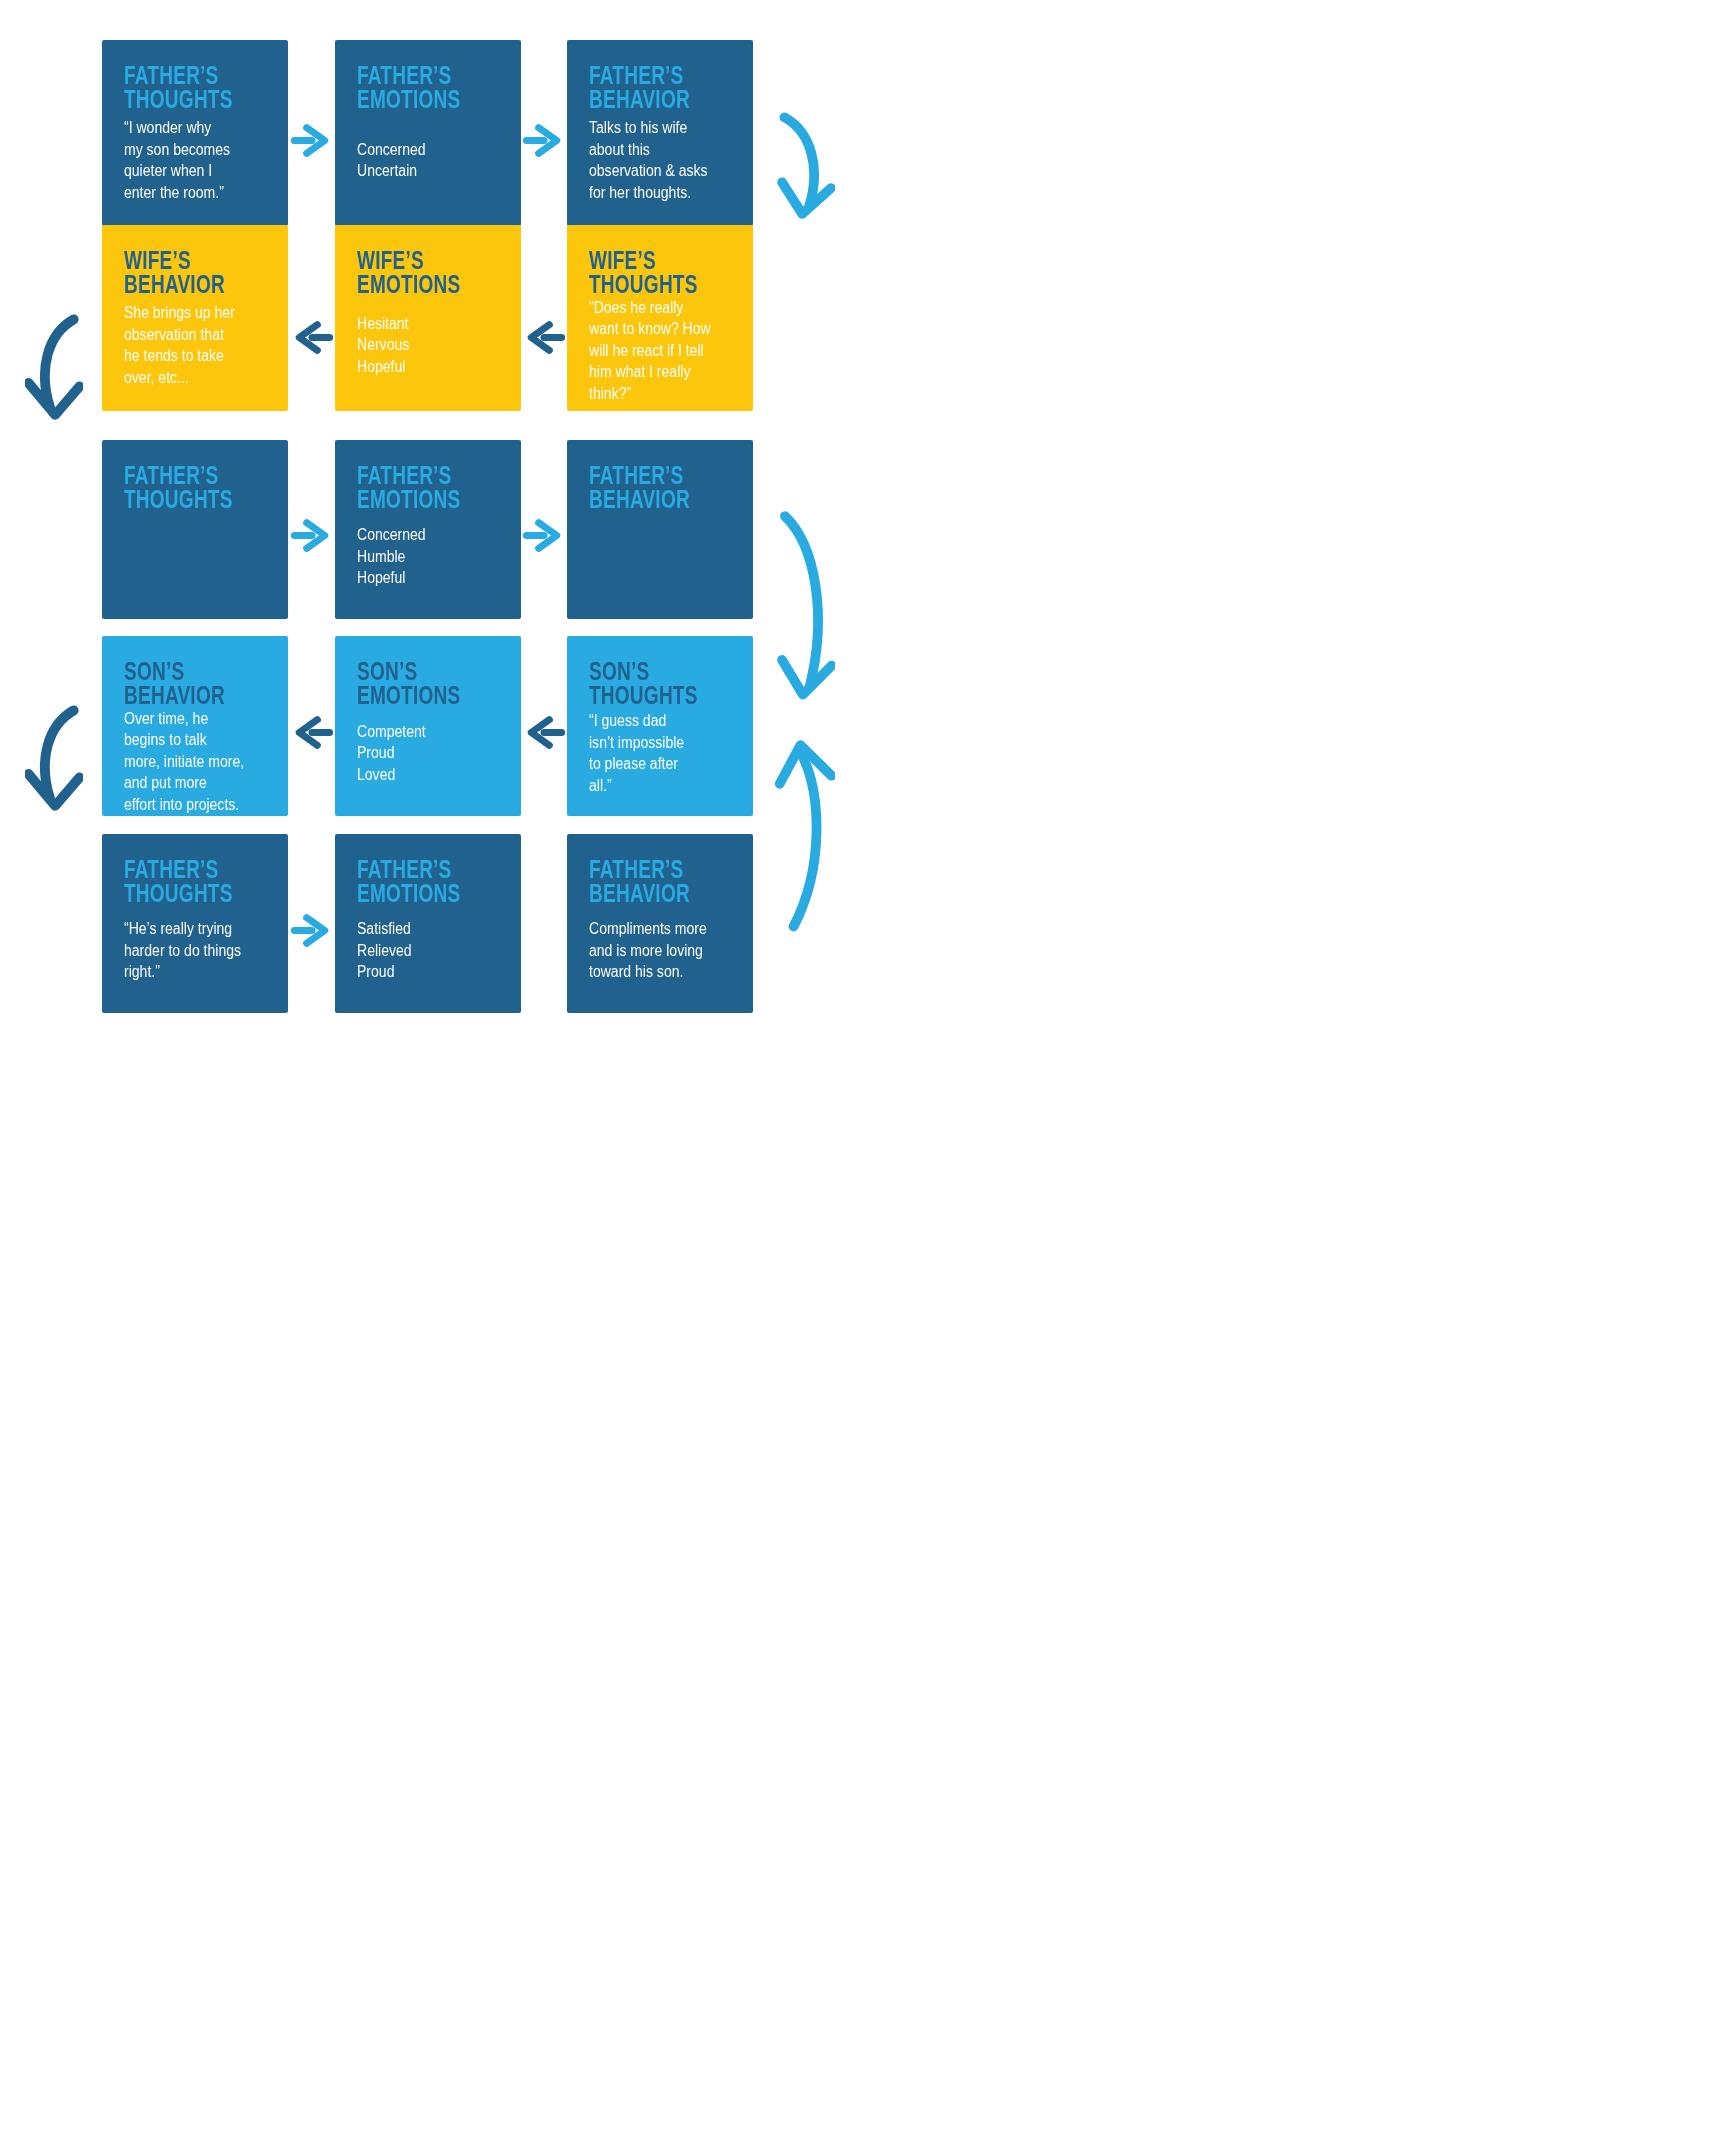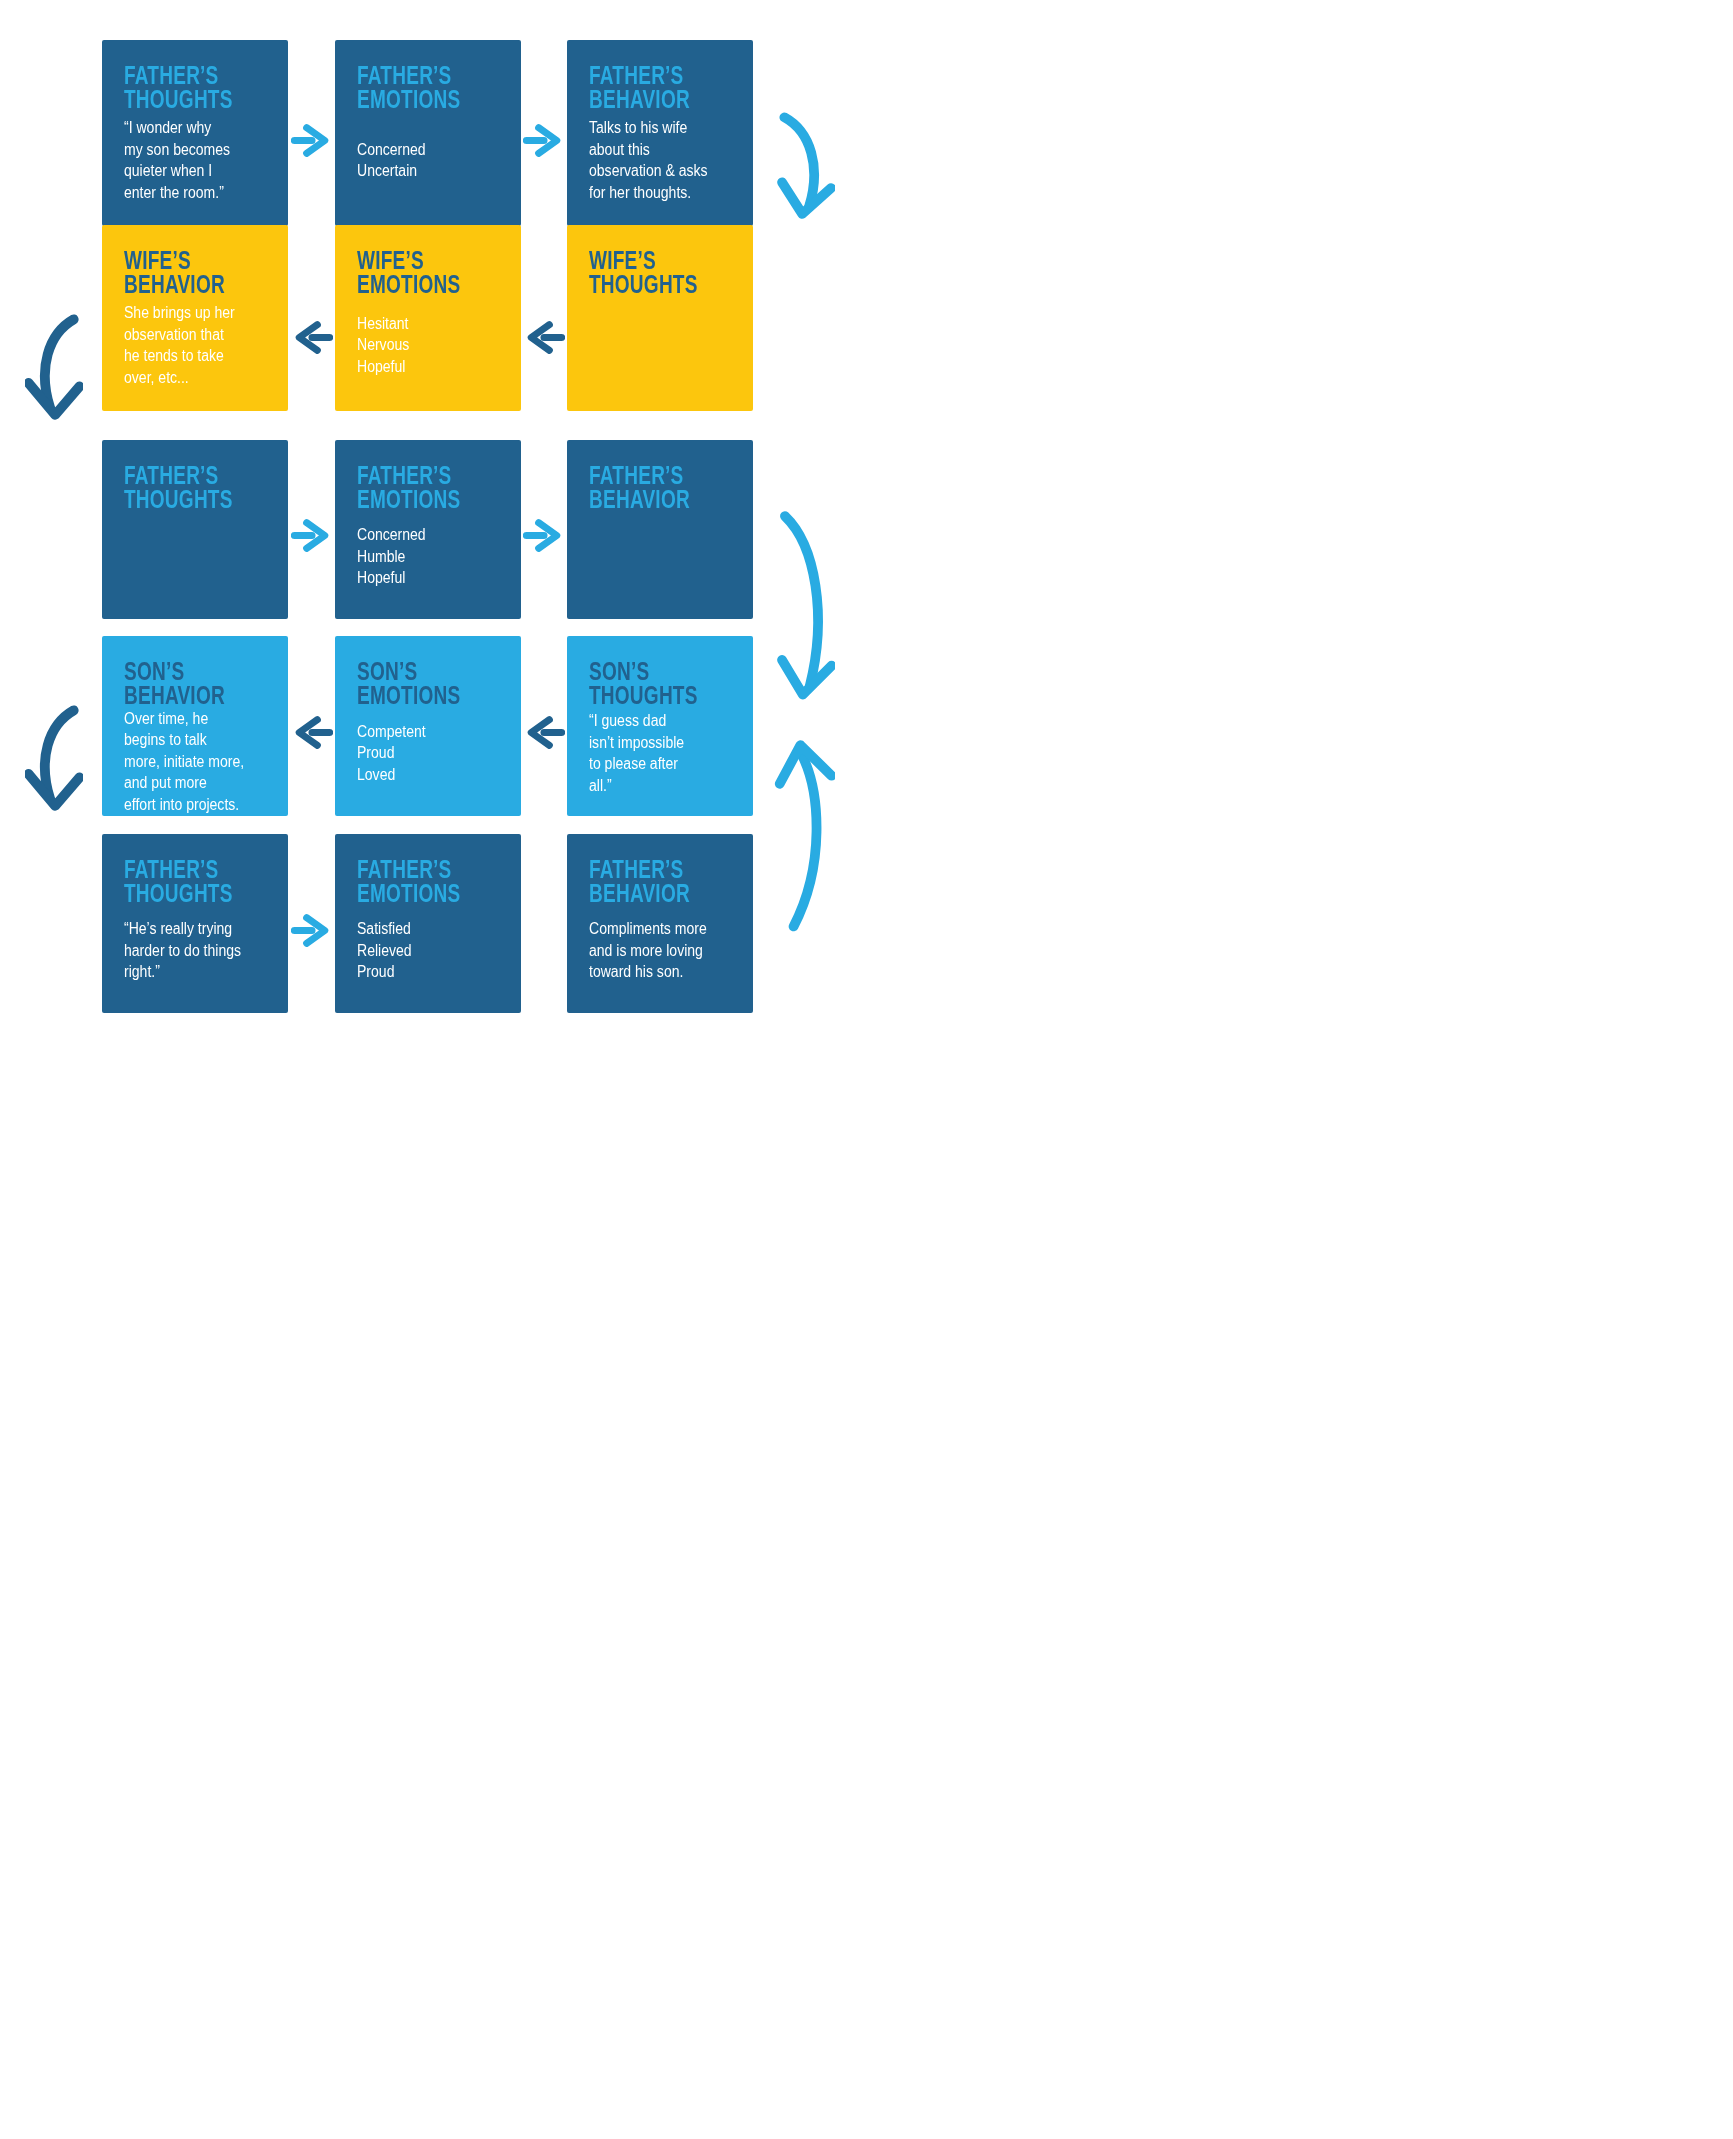--- a/index.html
+++ b/index.html
@@ -79,20 +79,27 @@
 EMOTIONS</h2>
     <div class="bodywrap">
         <p class="bodytext">Hesitant
 Nervous
 Hopeful</p>
       </div>
   </section>
   <section class="box yellow c3 r2">
     <h2 class="title">WIFE’S
 THOUGHTS</h2>
+    <div class="bodywrap">
+        <p class="bodytext">“Does he really
+want to know? How
+will he react if I tell
+him what I really
+think?”</p>
+      </div>
   </section>
 
   <section class="box dark c1 r3">
     <h2 class="title">FATHER’S
 THOUGHTS</h2>
   </section>
   <section class="box dark c2 r3">
     <h2 class="title">FATHER’S
 EMOTIONS</h2>
     <div class="bodywrap">

